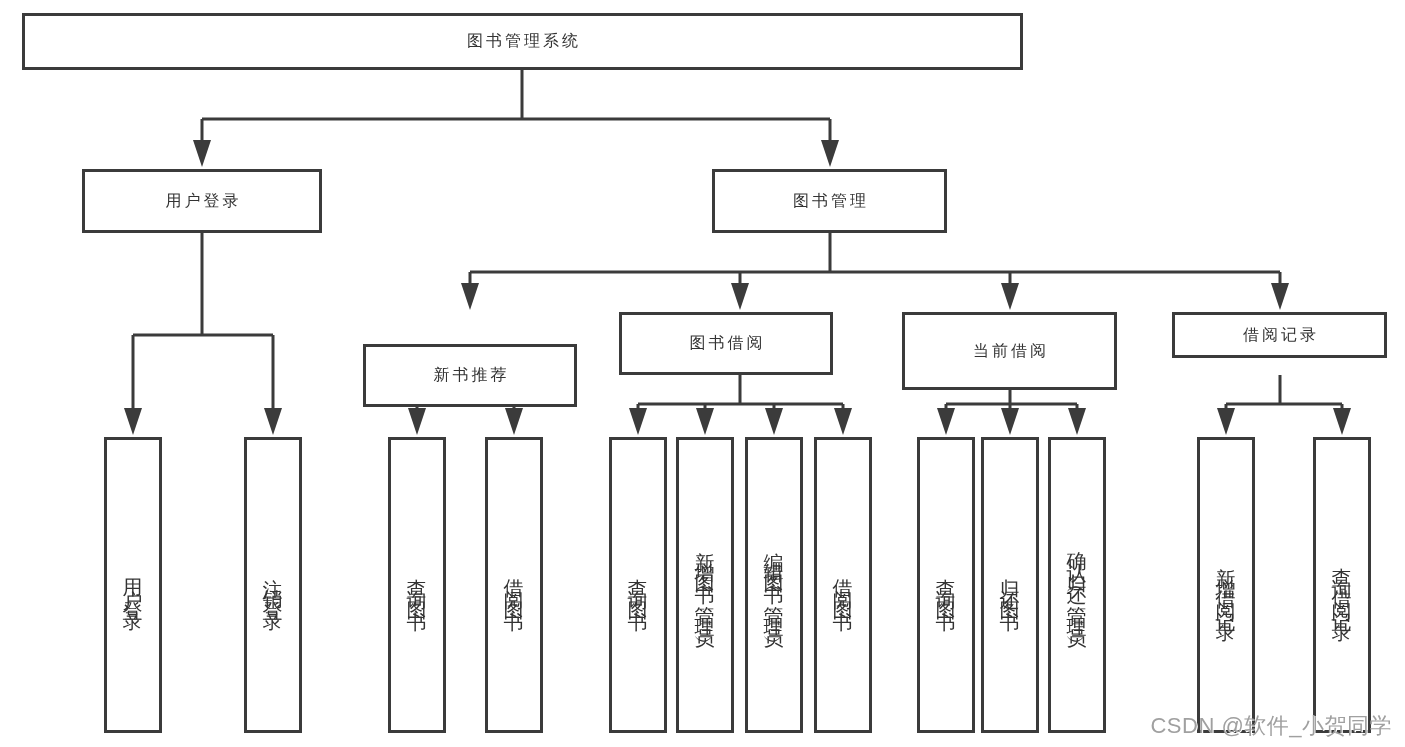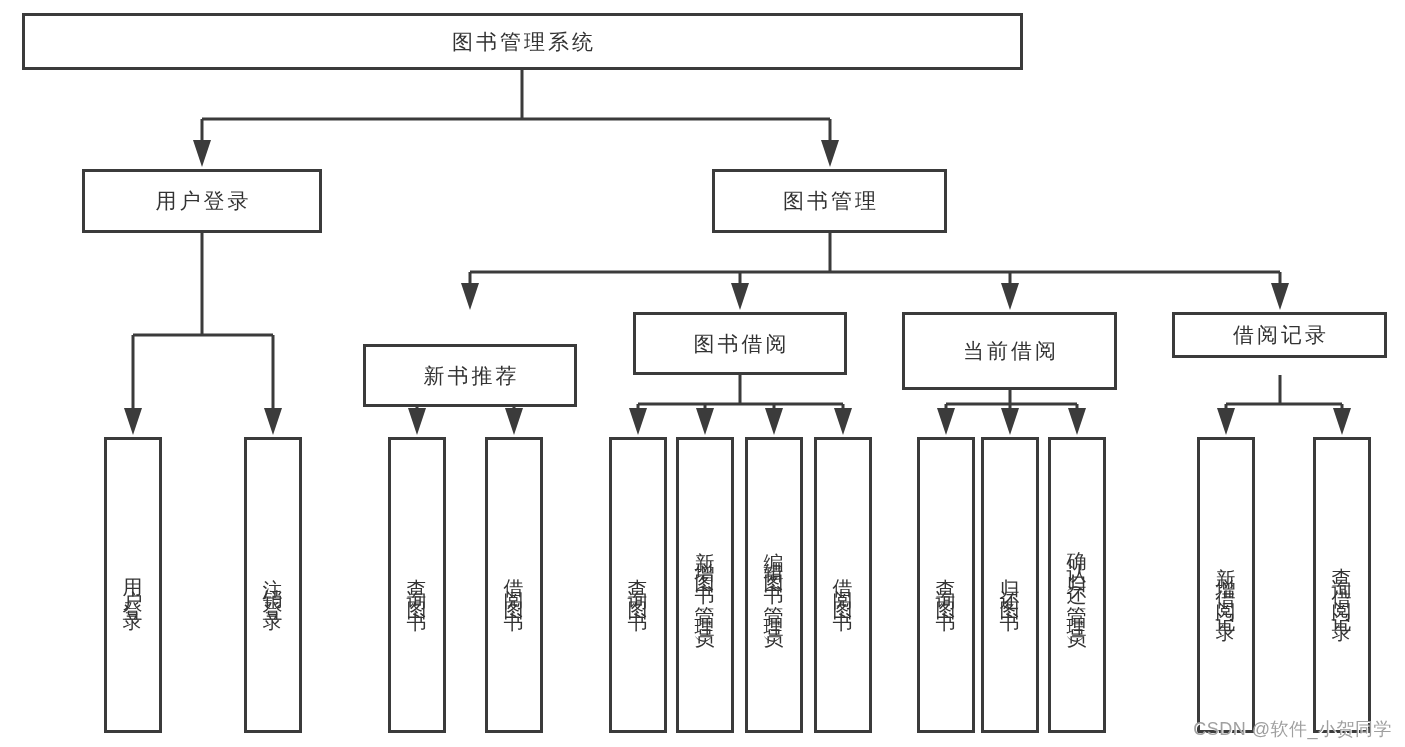--- a/index.html
+++ b/index.html
@@ -21,38 +21,38 @@
     box-sizing: border-box;
     background: #ffffff;
     border: 3px solid #3b3b3b;
     display: flex;
     align-items: center;
     justify-content: center;
     color: #333333;
     z-index: 1;
   }
   .h-label {
-    font-size: 21px;
+    font-size: 16px;
     letter-spacing: 3px;
     white-space: nowrap;
     text-indent: 3px;
   }
   .v-label {
     writing-mode: vertical-rl;
     text-orientation: mixed;
     font-size: 20px;
     line-height: 1;
     letter-spacing: 11px;
     white-space: nowrap;
   }
   .watermark {
     position: absolute;
     right: 13px;
     bottom: 6px;
-    font-size: 18px;
+    font-size: 22px;
     letter-spacing: 0.5px;
     color: #a0a0a0;
     text-shadow: 1px 1px 0 #ffffff;
     z-index: 2;
     white-space: nowrap;
   }
 </style>
 </head>
 <body>
 
@@ -124,21 +124,21 @@
   <div class="box" style="left:82px; top:169px; width:240px; height:64px;">
     <span class="h-label">用户登录</span>
   </div>
   <div class="box" style="left:712px; top:169px; width:235px; height:64px;">
     <span class="h-label">图书管理</span>
   </div>
 
   <div class="box" style="left:363px; top:312px; width:214px; height:63px;margin-top:32px;">
     <span class="h-label">新书推荐</span>
   </div>
-  <div class="box" style="left:633px; top:312px; width:214px; height:63px;">
+  <div class="box" style="left:619px; top:312px; width:214px; height:63px;">
     <span class="h-label">图书借阅</span>
   </div>
   <div class="box" style="left:902px; top:312px; width:215px; height:78px;">
     <span class="h-label">当前借阅</span>
   </div>
   <div class="box" style="left:1172px; top:312px; width:215px; height:46px;">
     <span class="h-label">借阅记录</span>
   </div>
 
   <div class="box" style="left:104px; top:437px; width:58px; height:296px;">

